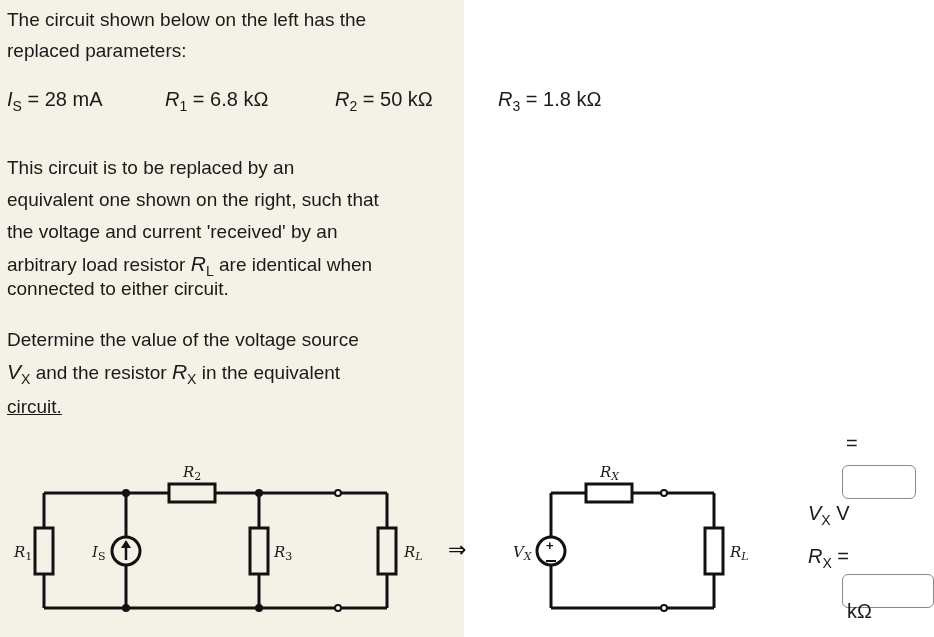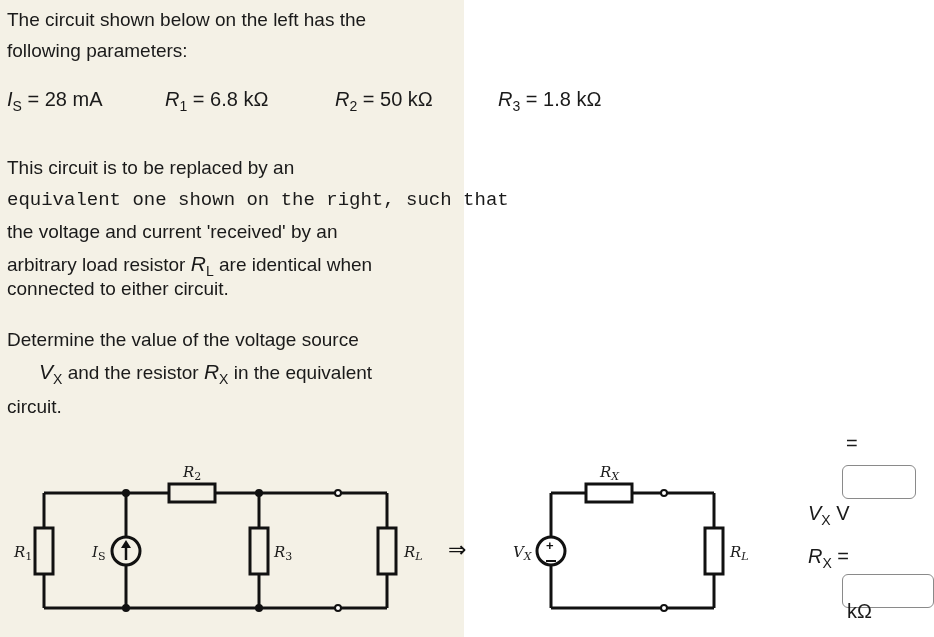--- a/index.html
+++ b/index.html
@@ -14,36 +14,36 @@
   .ser { font-family:"DejaVu Serif", serif; font-style:italic; font-size:15px; fill:#1a1a1a; }
   .ans-box { position:absolute; border:1.5px solid #8a8a8a; border-radius:6px; background:#fff; }
   .ans { position:absolute; font-size:20px; white-space:nowrap; }
 </style>
 </head>
 <body>
 
 <div class="panel"></div>
 
 <div class="txt" style="left:7px;top:4px;">The circuit shown below on the left has the</div>
-<div class="txt" style="left:7px;top:35px;">following parameters:</div>
+<div class="txt" style="left:7px;top:35px;">replaced parameters:</div>
 
 <div class="param" style="left:7px;"><span class="it">I</span><sub>S</sub><span> = 28 mA</span></div>
 <div class="param" style="left:165px;"><span class="it">R</span><sub>1</sub><span> = 6.8 kΩ</span></div>
 <div class="param" style="left:335px;"><span class="it">R</span><sub>2</sub><span> = 50 kΩ</span></div>
 <div class="param" style="left:498px;"><span class="it">R</span><sub>3</sub><span> = 1.8 kΩ</span></div>
 
 <div class="txt" style="left:7px;top:152px;">This circuit is to be replaced by an</div>
-<div class="txt" style="left:7px;top:184px;font-family:Liberation Mono, monospace;">equivalent one shown on the right, such that</div>
+<div class="txt" style="left:7px;top:184px;">equivalent one shown on the right, such that</div>
 <div class="txt" style="left:7px;top:216px;">the voltage and current 'received' by an</div>
 <div class="txt" style="left:7px;top:248px;"><span>arbitrary load resistor </span><span class="it" style="font-size:21px">R</span><sub>L</sub><span> are identical when</span></div>
 <div class="txt" style="left:7px;top:273px;">connected to either circuit.</div>
 
 <div class="txt" style="left:7px;top:324px;">Determine the value of the voltage source</div>
-<div class="txt" style="left:7px;top:356px;margin-left:32px;"><span class="it" style="font-size:21px">V</span><sub>X</sub><span> and the resistor </span><span class="it" style="font-size:21px">R</span><sub>X</sub><span> in the equivalent</span></div>
-<div class="txt" style="left:7px;top:391px;">circuit.</div>
+<div class="txt" style="left:7px;top:356px;"><span class="it" style="font-size:21px">V</span><sub>X</sub><span> and the resistor </span><span class="it" style="font-size:21px">R</span><sub>X</sub><span> in the equivalent</span></div>
+<div class="txt" style="left:7px;top:391px;text-decoration:underline;">circuit.</div>
 
 <svg width="934" height="637">
   <g stroke="#111" stroke-width="3" fill="none">
 
     <line x1="44" y1="493" x2="169" y2="493"></line>
     <line x1="215" y1="493" x2="387" y2="493"></line>
 
     <line x1="44" y1="608" x2="387" y2="608"></line>
 
     <line x1="44" y1="493" x2="44" y2="528"></line>

